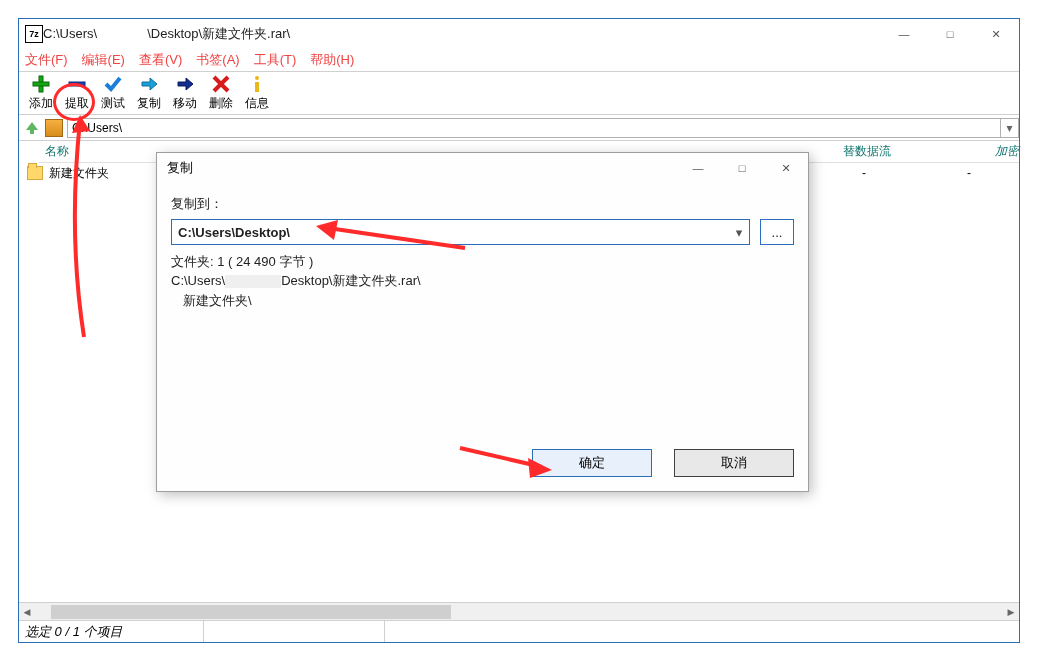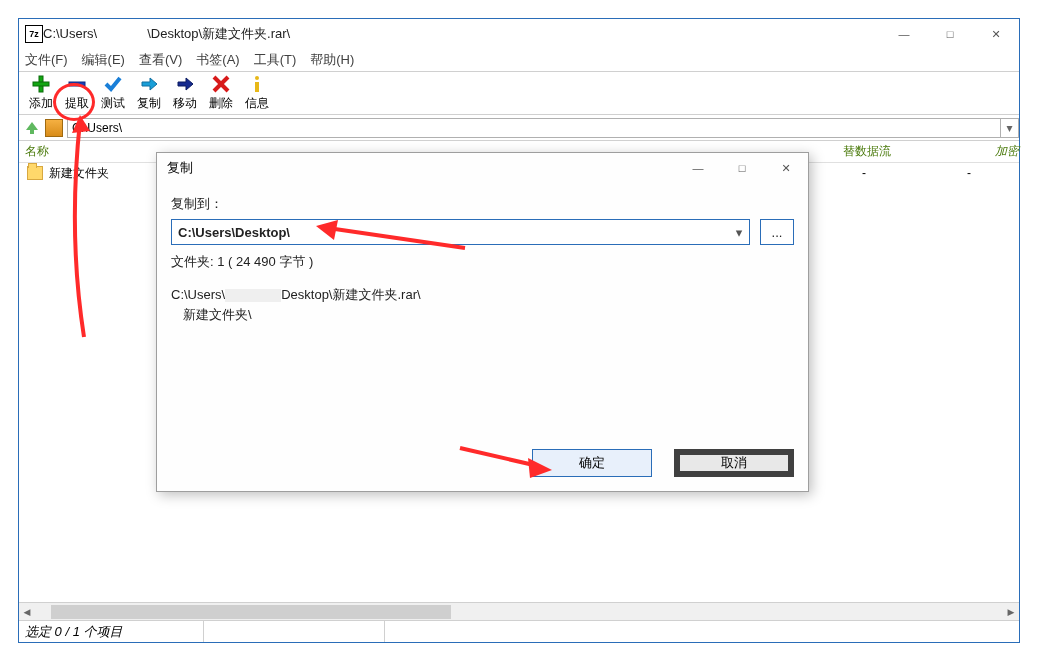--- a/index.html
+++ b/index.html
@@ -42,21 +42,21 @@
     color: #555;
     font-size: 11px;
   }
   .menubar {
     height: 22px;
     display: flex;
     align-items: center;
     gap: 14px;
     padding-left: 6px;
     font-size: 13px;
-    color: #404040;
+    color: #ef4444;
   }
   .toolbar {
     height: 44px;
     display: flex;
     align-items: center;
     padding-left: 4px;
     border-bottom: 1px solid #d0d0d0;
     border-top: 1px solid #d0d0d0;
     gap: 0;
     position: relative;
@@ -104,21 +104,22 @@
   .addr-chev {
     width: 18px; height:20px; border:1px solid #b0b0b0; border-left:none;
     display:flex; align-items:center; justify-content:center; color:#666;
   }
   .list-header {
     height: 22px;
     display: flex;
     align-items: center;
     border-bottom: 1px solid #e0e0e0;
     font-size: 12px;
-    color: #4d7c0f;
+    color: #0f766e;
+    margin-left: 20px;
   }
   .col { padding-left: 6px; }
   .col-name { width: 200px; }
   .col-fill { flex: 1; }
   .col-alt { width: 110px; text-align:center; }
   .col-enc { width: 100px; text-align:right;font-style:italic; }
   .list-body {
     position: relative;
     height: 438px;
     overflow: hidden;
@@ -206,34 +207,34 @@
     width:20px; text-align:center; color:#555;
   }
   .dlg-browse {
     width: 34px; height: 26px;
     border: 1px solid #2a6db8;
     background:#fff;
     display:flex; align-items:center; justify-content:center;
     font-size: 13px;
   }
   .dlg-info { margin-top: 8px; }
-  .dlg-src { margin-top: 14px; line-height: 1.5; }
+  .dlg-src { margin-top: 0; line-height: 1.5; }
   .dlg-src .redact { display:inline-block; width:56px; height:13px; background:#efefef; vertical-align:middle; }
   .dlg-indent { padding-left: 12px; }
   .dlg-buttons {
     position:absolute; right:14px; bottom:14px;
     display:flex; gap:22px;
   }
   .dlg-btn {
     width: 120px; height: 28px;
     display:flex; align-items:center; justify-content:center;
     font-size: 13px;
   }
   .dlg-btn.ok { border:1px solid #2a6db8; background:#e8f0fb; }
-  .dlg-btn.cancel { border:6px solid #404040; background:#e8e8e8; }
+  .dlg-btn.cancel { border:1px solid #404040; background:#e8e8e8; }
 
   
   .anno-circle {
     position:absolute; left:53px; top:83px;
     width: 42px; height: 38px;
     border: 3px solid #ff2a2a;
     border-radius: 50%;
     z-index: 20;
     pointer-events:none;
   }

